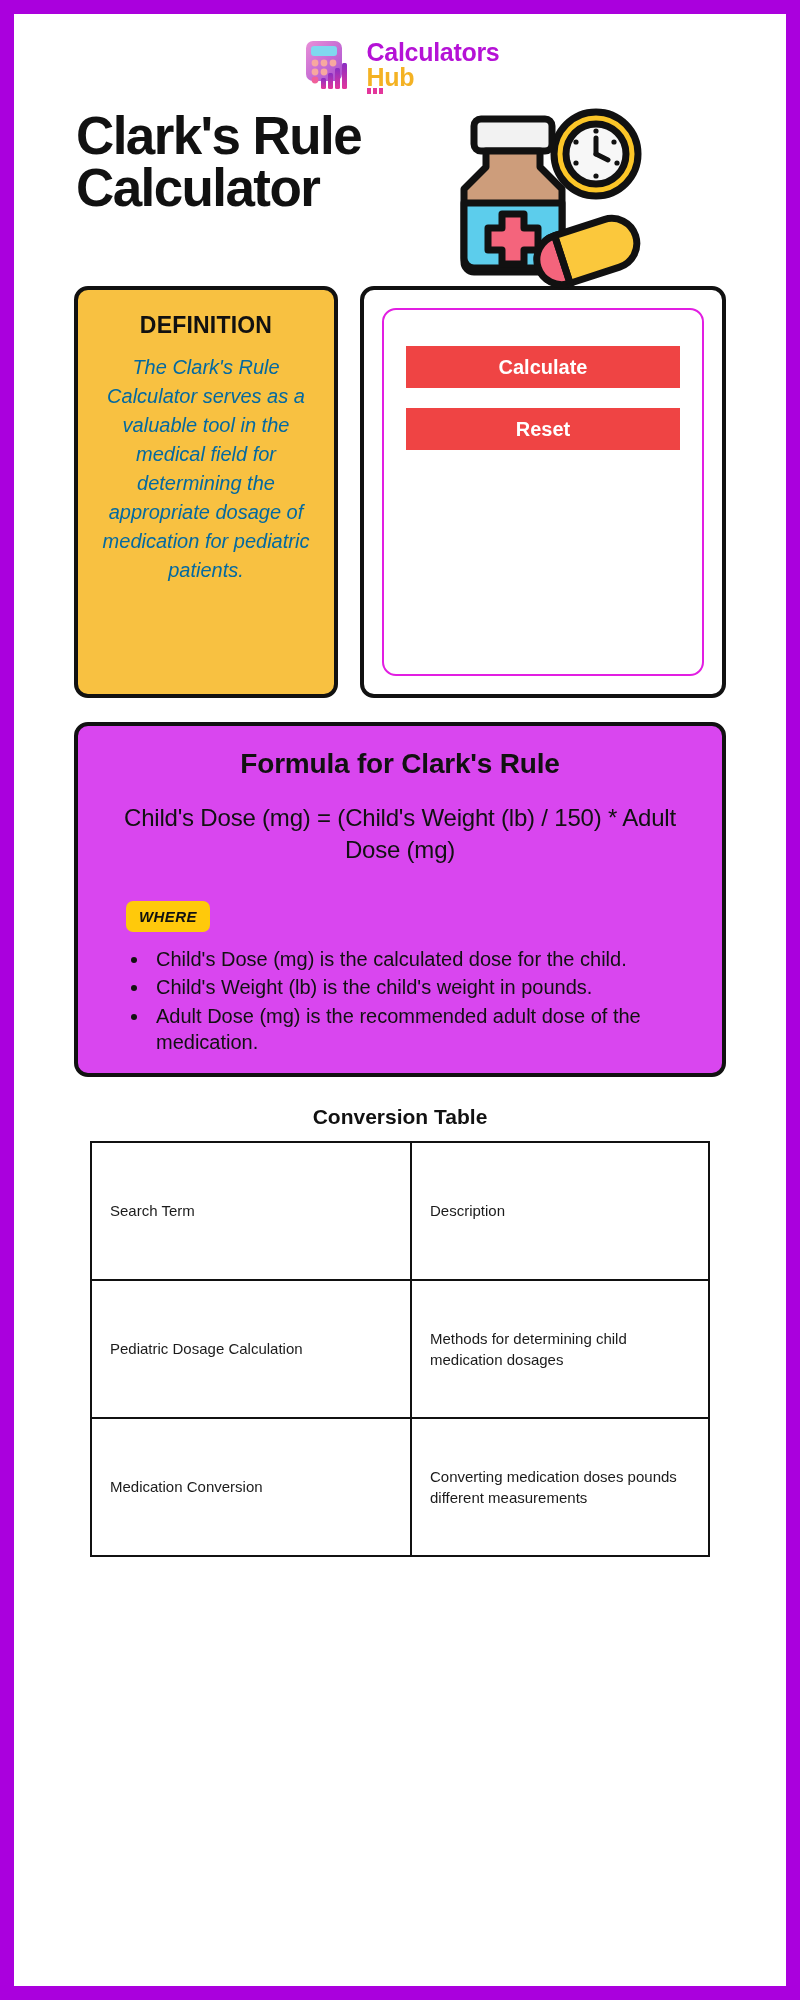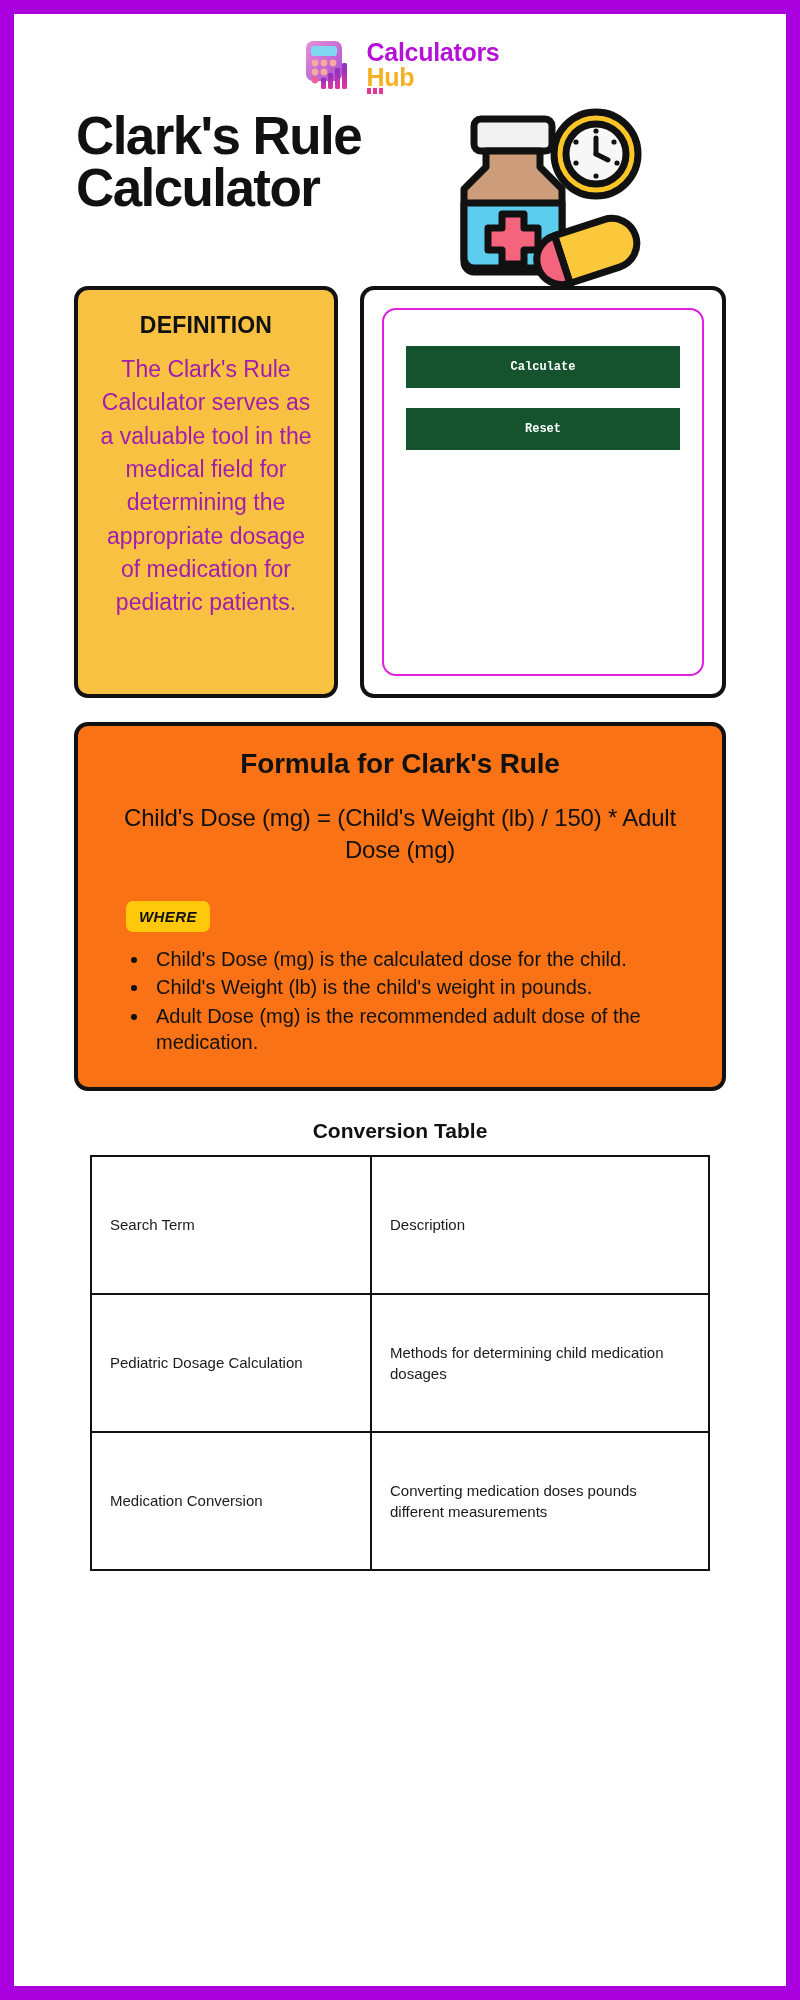--- a/index.html
+++ b/index.html
@@ -99,23 +99,24 @@
   }
   .def-head {
     font-family: "Liberation Sans Narrow","Liberation Sans", sans-serif;
     font-weight: bold;
     font-size: 23px;
     letter-spacing: 0.2px;
     color: #111111;
     margin-bottom: 14px;
   }
   .def-body {
-    font-size: 23px;
+    font-size: 20px;
     line-height: 1.45;
-    color: #a21caf;
+    color: #0369a1;
+    font-style: italic;
   }
   .calc-card {
     flex: 1;
     background: #ffffff;
     border: 4px solid #111111;
     border-radius: 14px;
     padding: 18px;
   }
   .calc-inner {
     height: 100%;
@@ -138,38 +139,38 @@
     background: #ffffff;
     margin-bottom: 22px;
     font-family: "Liberation Sans", sans-serif;
     font-size: 14px;
     padding: 0 6px;
   }
   .btn {
     display: block;
     width: 100%;
     height: 42px;
-    background: #14532d;
+    background: #ef4444;
     color: #ffffff;
     border: none;
-    font-family: Liberation Mono, monospace;
-    font-weight: bold;
-    font-size: 12px;
+    font-family: Liberation Sans, sans-serif;
+    font-weight: bold;
+    font-size: 20px;
     cursor: pointer;
   }
   .btn-calculate { margin-top: 10px; }
   .btn-reset { margin-top: 20px; }
 
   
   .formula-card {
     margin: 24px 60px 0 60px;
-    background: #f97316;
+    background: #d946ef;
     border: 4px solid #111111;
     border-radius: 14px;
-    padding: 22px 26px 26px 26px;
+    padding: 22px 26px 12px 26px;
   }
   .formula-title {
     text-align: center;
     font-family: "Liberation Sans Narrow","Liberation Sans", sans-serif;
     font-weight: bold;
     font-size: 28px;
     color: #111111;
     letter-spacing: -0.2px;
     margin-bottom: 22px;
   }
@@ -223,21 +224,21 @@
   }
   table.conv td {
     border: 2px solid #111111;
     padding: 16px 18px;
     font-size: 15px;
     line-height: 1.45;
     color: #1b1b1b;
     vertical-align: middle;
     height: 138px;
   }
-  table.conv td.col-a { width: 280px; }
+  table.conv td.col-a { width: 320px; }
 </style>
 </head>
 <body>
 
 <div id="page">
   <div id="sheet">
 
     <div class="brand">
       <span class="brand-mark">
         <svg width="56" height="56" viewBox="0 0 56 56">

